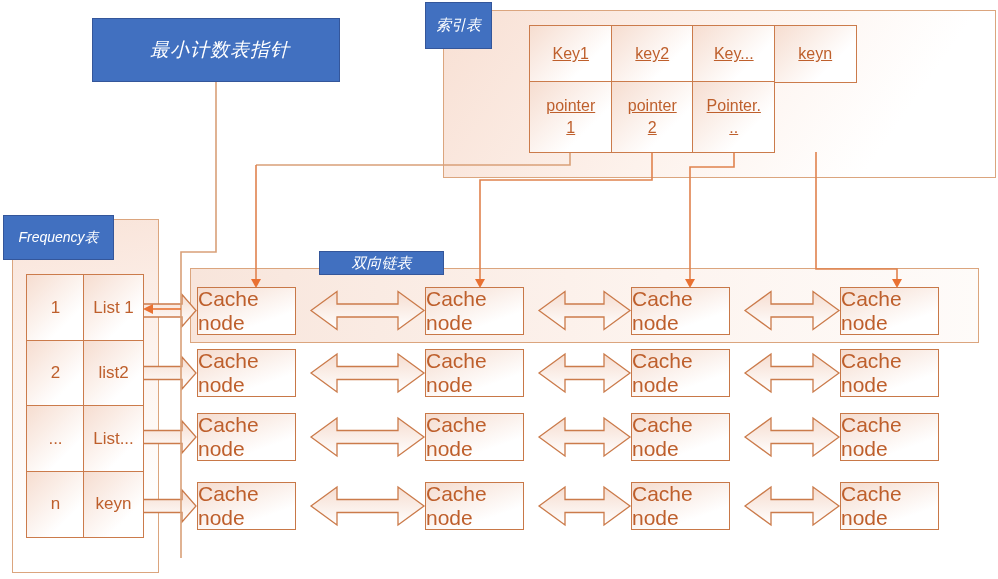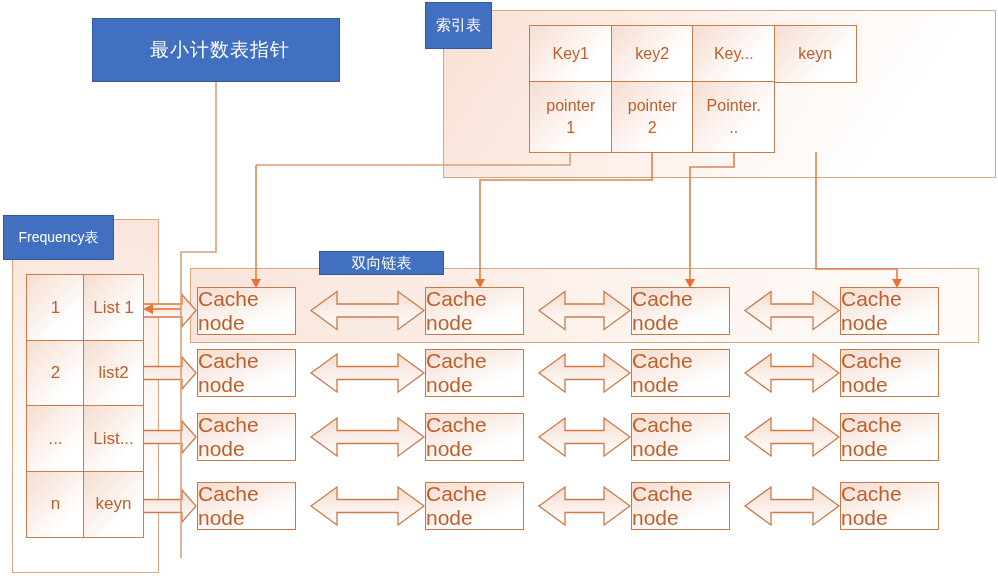--- a/index.html
+++ b/index.html
@@ -10,34 +10,34 @@
   .panel-index{left:443px;top:10px;width:553px;height:168px;
     background:linear-gradient(125deg,#f8e0d4 0%,#fdf2ec 45%,#ffffff 80%);}
   .panel-freq{left:12px;top:219px;width:147px;height:354px;
     background:linear-gradient(170deg,#f9e3d8 0%,#fdf3ee 40%,#ffffff 85%);}
   .panel-dll{left:190px;top:268px;width:789px;height:75px;
     background:linear-gradient(90deg,#f8e5db 0%,#fdf4ef 60%,#fefbf9 100%);}
 
   
   .bluebox{position:absolute;background:#4170c0;border:1.5px solid #34569a;
     color:#ffffff;display:flex;align-items:center;justify-content:center;
-    box-sizing:border-box;text-align:center;}
+    box-sizing:border-box;text-align:center;font-style:italic;}
   .lbl-minptr{left:92px;top:18px;width:248px;height:64px;font-size:19px;letter-spacing:1px;padding-left:8px;}
   .lbl-index{left:425px;top:2px;width:67px;height:47px;font-size:15px;}
   .lbl-freq{left:3px;top:215px;width:111px;height:45px;font-size:14px;}
   .lbl-dll{left:319px;top:251px;width:125px;height:24px;font-size:15px;}
 
   
   .idx-table{position:absolute;left:530px;top:26px;width:326px;height:126px;
     display:grid;grid-template-columns:repeat(4,1fr);grid-template-rows:1fr 1fr;}
   .idx-table .cell{border:1.3px solid #cb7b4b;margin:-0.65px;
     background:linear-gradient(135deg,#f6ddd0 0%,#ffffff 70%);
     display:flex;align-items:center;justify-content:center;text-align:center;
     color:#be5f2c;font-size:16px;line-height:1.35;padding:13px;
-    overflow-wrap:anywhere;word-break:break-word;}
+    overflow-wrap:anywhere;word-break:break-word;text-decoration:underline;}
 
   
   .freq-table{position:absolute;left:27px;top:275px;width:116px;height:262px;
     display:grid;grid-template-columns:57px 59px;grid-template-rows:repeat(4,1fr);}
   .freq-table .cell{border:1.3px solid #cb7b4b;margin:-0.65px;
     background:linear-gradient(135deg,#f6ddd0 0%,#ffffff 72%);
     display:flex;align-items:center;justify-content:center;
     color:#be5f2c;font-size:17px;}
 
   

